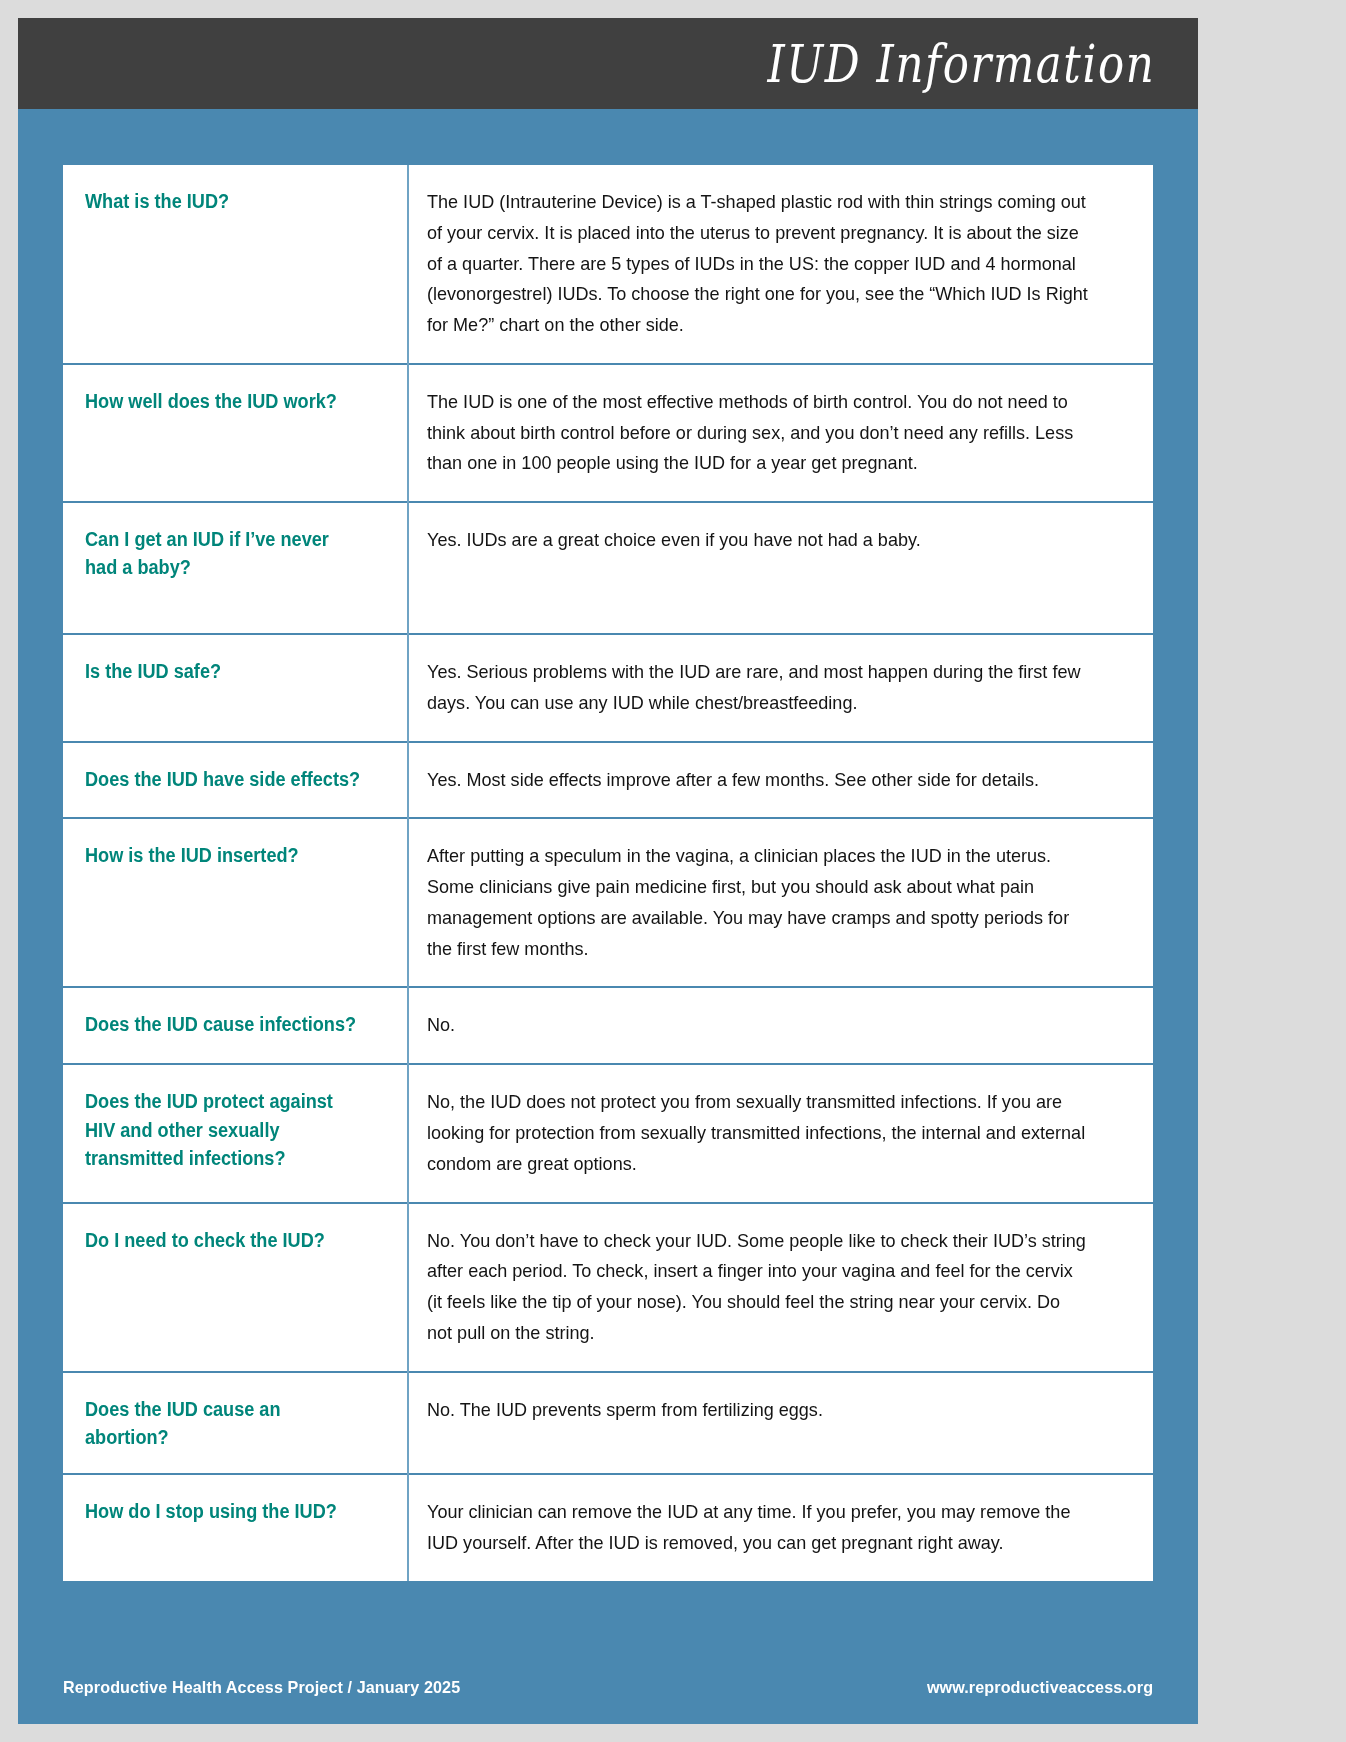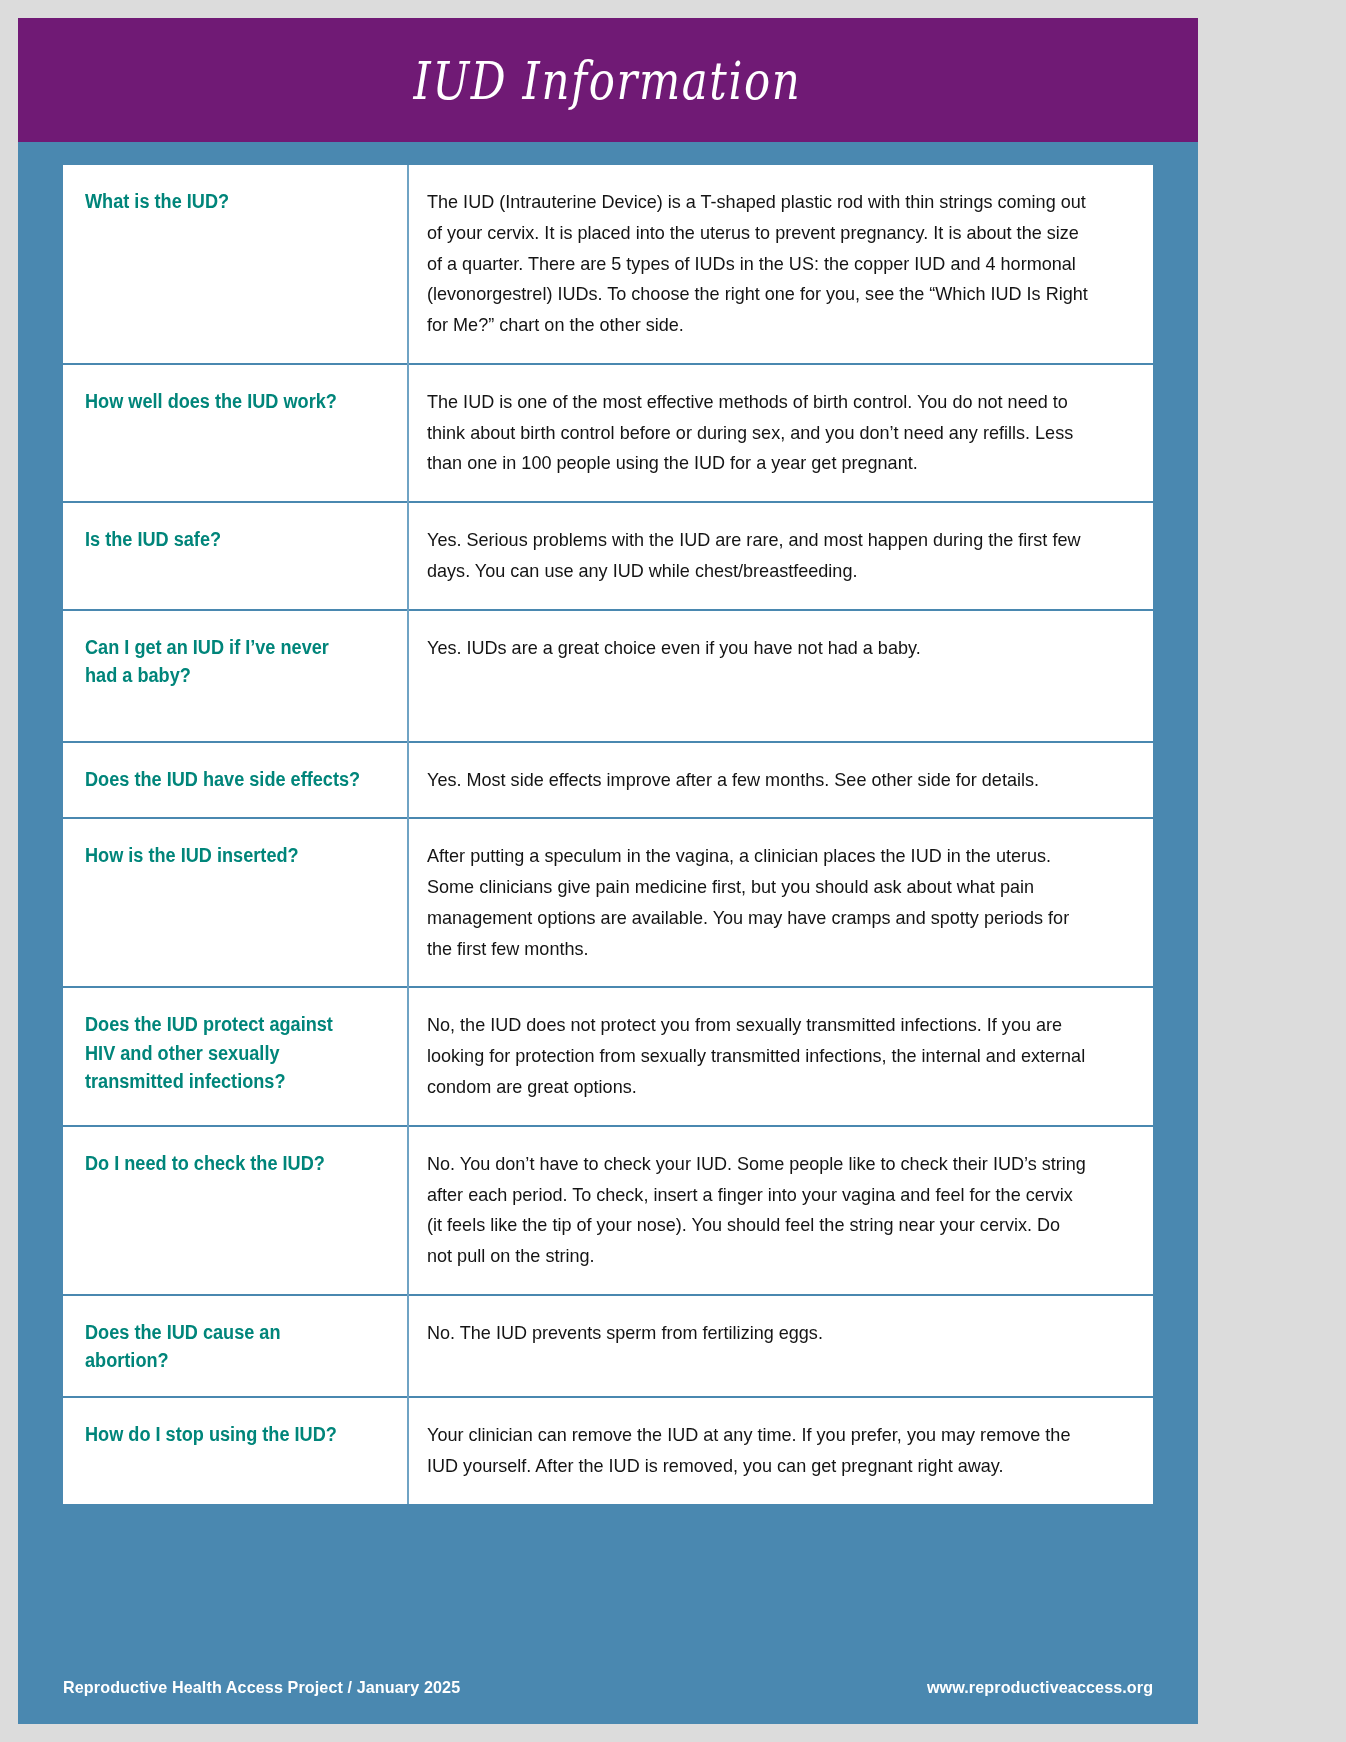--- a/index.html
+++ b/index.html
@@ -19,25 +19,25 @@
     left: 18px;
     top: 18px;
     width: 1180px;
     height: 1706px;
     background: #4a88b0;
     box-sizing: border-box;
     overflow: hidden;
   }
 
   .header-band {
-    height: 124px;
-    background: #701a75;
+    height: 91px;
+    background: #404040;
     display: flex;
     align-items: center;
-    justify-content: center;
+    justify-content: flex-end;
   }
 
   .header-title {
     font-family: "DejaVu Serif", "Liberation Serif", serif;
     font-style: italic;
     font-weight: 400;
     font-size: 53px;
     color: #ffffff;
     letter-spacing: 2px;
     transform: scaleX(0.82);
@@ -158,55 +158,63 @@
         <tr class="qa-row">
           <td class="q-cell">
             <span class="q-text">How well does the IUD work?</span>
           </td>
           <td class="a-cell">
             <span class="a-text">The IUD is one of the most effective methods of birth control. You do not need to think about birth control before or during sex, and you don’t need any refills. Less than one in 100 people using the IUD for a year get pregnant.</span>
           </td>
         </tr>
 
         <tr class="qa-row">
-          <td class="q-cell">
-            <span class="q-text">Is the IUD safe?</span>
-          </td>
-          <td class="a-cell">
-            <span class="a-text">Yes. Serious problems with the IUD are rare, and most happen during the first few days. You can use any IUD while chest/breastfeeding.</span>
-          </td>
-        </tr>
-
-        <tr class="qa-row">
           <td class="q-cell" style="height:132px">
             <span class="q-text">Can I get an IUD if I’ve never had a baby?</span>
           </td>
           <td class="a-cell">
             <span class="a-text">Yes. IUDs are a great choice even if you have not had a baby.</span>
           </td>
         </tr>
 
         <tr class="qa-row">
           <td class="q-cell">
+            <span class="q-text">Is the IUD safe?</span>
+          </td>
+          <td class="a-cell">
+            <span class="a-text">Yes. Serious problems with the IUD are rare, and most happen during the first few days. You can use any IUD while chest/breastfeeding.</span>
+          </td>
+        </tr>
+
+        <tr class="qa-row">
+          <td class="q-cell">
             <span class="q-text">Does the IUD have side effects?</span>
           </td>
           <td class="a-cell">
             <span class="a-text">Yes. Most side effects improve after a few months. See other side for details.</span>
           </td>
         </tr>
 
         <tr class="qa-row">
           <td class="q-cell" style="height:148px">
             <span class="q-text">How is the IUD inserted?</span>
           </td>
           <td class="a-cell">
             <span class="a-text">After putting a speculum in the vagina, a clinician places the IUD in the uterus. Some clinicians give pain medicine first, but you should ask about what pain management options are available. You may have cramps and spotty periods for the first few months.</span>
           </td>
         </tr>
 
+        <tr class="qa-row">
+          <td class="q-cell">
+            <span class="q-text">Does the IUD cause infections?</span>
+          </td>
+          <td class="a-cell">
+            <span class="a-text">No.</span>
+          </td>
+        </tr>
 
         <tr class="qa-row">
           <td class="q-cell">
             <span class="q-text">Does the IUD protect against HIV and other sexually transmitted infections?</span>
           </td>
           <td class="a-cell">
             <span class="a-text">No, the IUD does not protect you from sexually transmitted infections. If you are looking for protection from sexually transmitted infections, the internal and external condom are great options.</span>
           </td>
         </tr>
 

